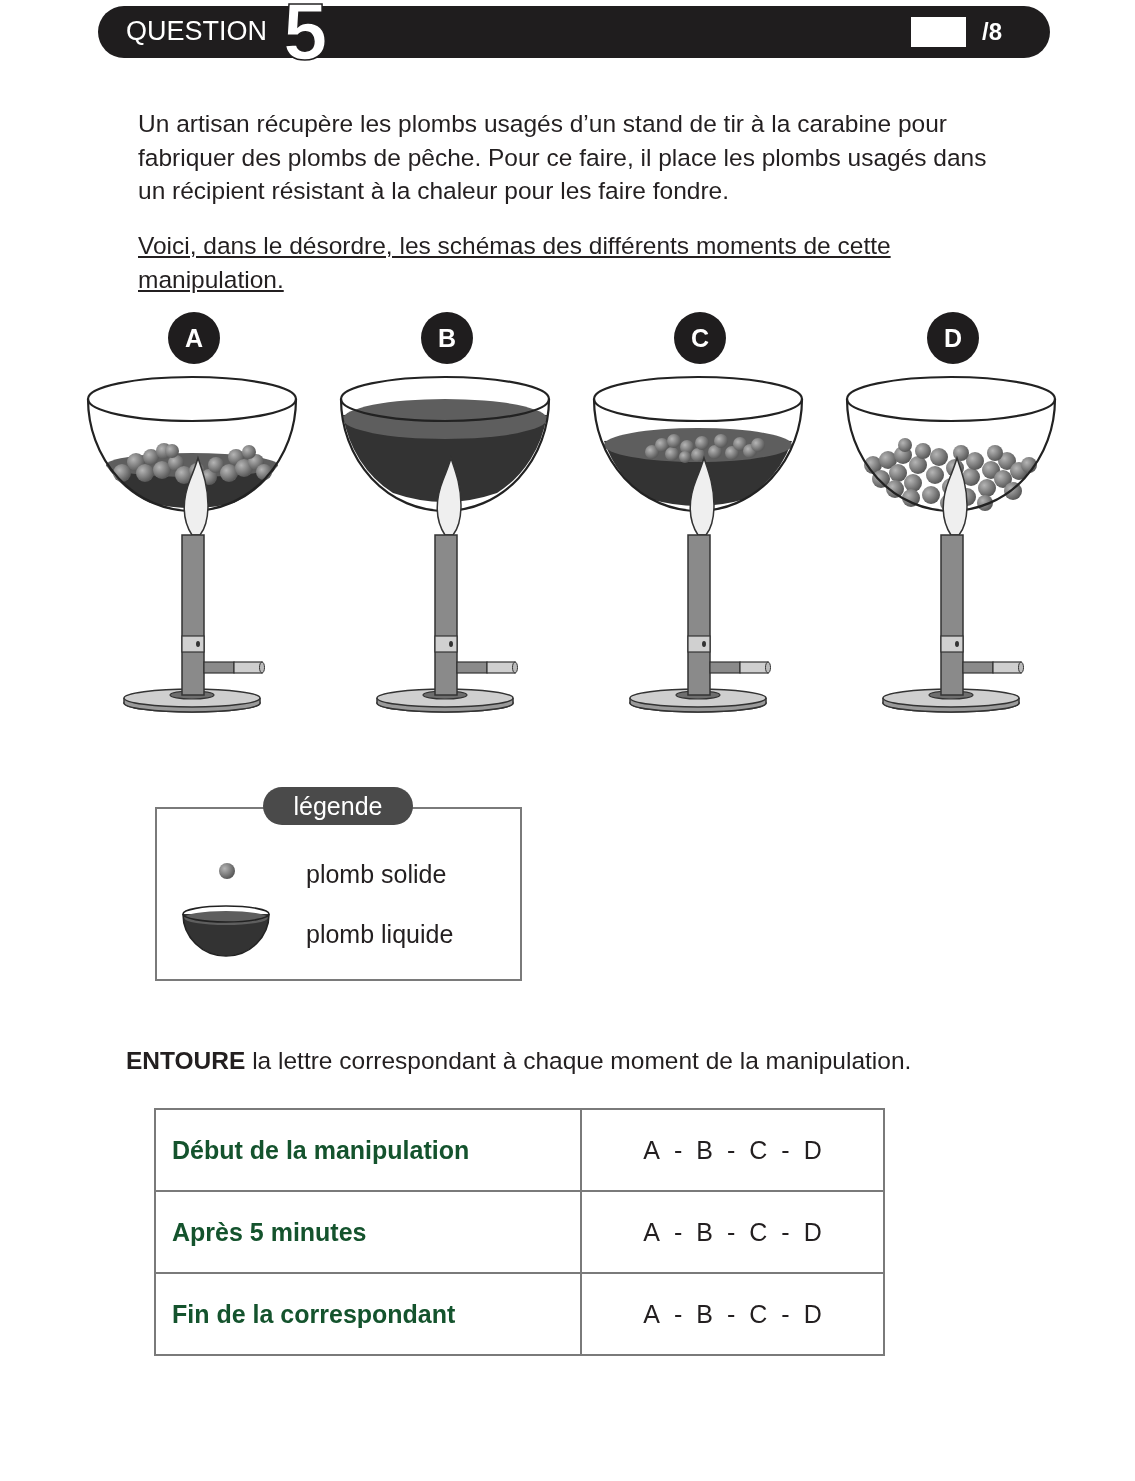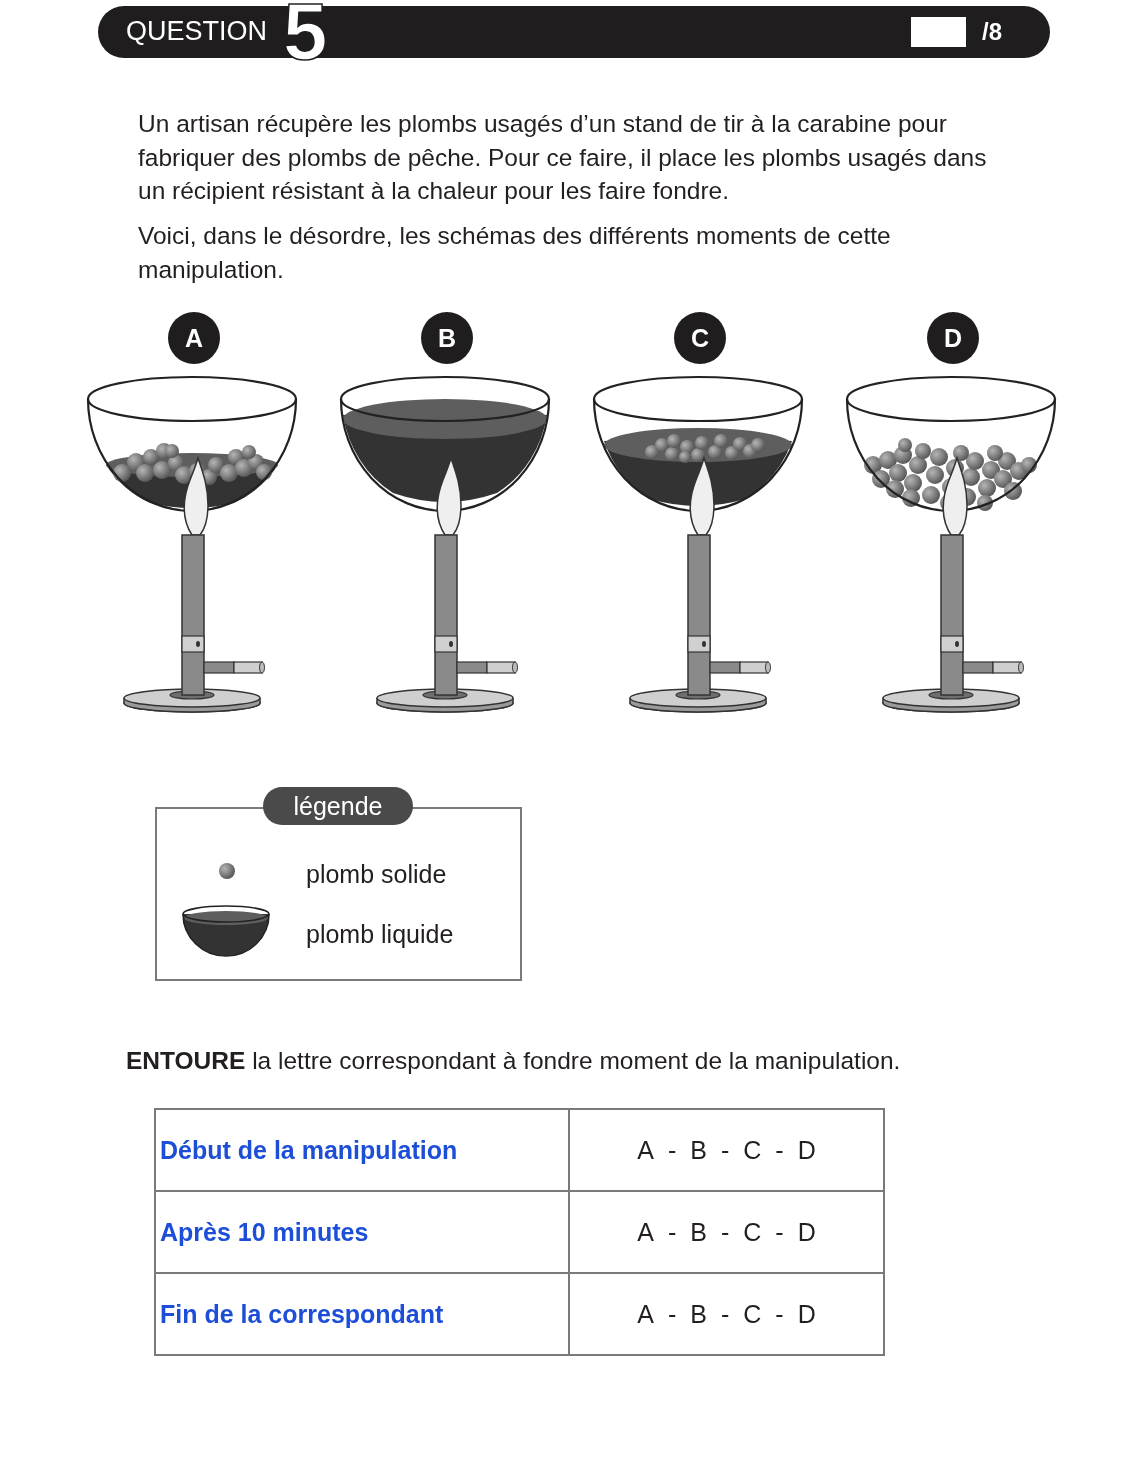--- a/index.html
+++ b/index.html
@@ -25,21 +25,21 @@
     background: #ffffff; border: none;
   }
   .score-max {
     position: absolute; left: 982px; top: 18px; font-size: 24px; font-weight: bold; color: #ffffff;
   }
   .intro p {
     position: absolute; left: 126px; margin: 12px; font-size: 24.5px; line-height: 33.5px; color: #231f20;
     width: 880px;
   }
   .intro .p1 { top: 95px; }
-  .intro .p2 { top: 207px; }
+  .intro .p2 { top: 217px; text-decoration: underline; }
 
   .figure { position: absolute; top: 310px; width: 230px; height: 410px; }
   .figure svg { position: absolute; left: 0; top: 0; }
   .letter-badge {
     position: absolute; width: 52px; height: 52px; border-radius: 50%; background: #1f1d1e;
     color: #ffffff; font-weight: bold; font-size: 25px; text-align: center; line-height: 52px;
     top: 2px;
   }
 
   .legend-box {
@@ -61,21 +61,21 @@
   .instruction b { font-weight: bold; }
 
   table.answer-table {
     position: absolute; left: 154px; top: 1108px; border-collapse: collapse;
     width: 731px;
   }
   table.answer-table td {
     border: 2px solid #7a7a7a; height: 80px; padding: 0; font-size: 25px;
   }
   table.answer-table td.label-cell {
-    width: 408px; padding-left: 4px; font-weight: bold; color: #1d4ed8;
+    width: 408px; padding-left: 16px; font-weight: bold; color: #14532d;
   }
   table.answer-table td.choice-cell {
     text-align: center; color: #231f20; letter-spacing: 0px;
   }
   .choice { display: inline-block; cursor: pointer; }
   .sep { display: inline-block; margin: 0 14px; }
 </style>
 </head>
 <body>
 
@@ -252,32 +252,32 @@
 </svg>
 <div class="legend-item-text" style="top:860px;">plomb solide</div>
 <svg style="position:absolute; left:180px; top:902px;" width="92" height="58" viewBox="0 0 92 58">
   <path d="M3 12 A43 42 0 0 0 89 12 Z" fill="#333333"></path>
   <ellipse cx="46" cy="16" rx="42" ry="7" fill="#5e5e5e"></ellipse>
   <path d="M3 12 A43 42 0 0 0 89 12" fill="none" stroke="#222" stroke-width="1.6"></path>
   <ellipse cx="46" cy="12" rx="43" ry="8" fill="none" stroke="#222" stroke-width="1.6"></ellipse>
 </svg>
 <div class="legend-item-text" style="top:920px;">plomb liquide</div>
 
-<div class="instruction"><b>ENTOURE</b><span> la lettre correspondant à fondre moment de la manipulation.</span></div>
+<div class="instruction"><b>ENTOURE</b><span> la lettre correspondant à chaque moment de la manipulation.</span></div>
 
 <table class="answer-table">
   <tbody>
     <tr>
       <td class="label-cell">Début de la manipulation</td>
       <td class="choice-cell">
         <span class="choice">A</span><span class="sep">-</span><span class="choice">B</span><span class="sep">-</span><span class="choice">C</span><span class="sep">-</span><span class="choice">D</span>
       </td>
     </tr>
     <tr>
-      <td class="label-cell">Après 10 minutes</td>
+      <td class="label-cell">Après 5 minutes</td>
       <td class="choice-cell">
         <span class="choice">A</span><span class="sep">-</span><span class="choice">B</span><span class="sep">-</span><span class="choice">C</span><span class="sep">-</span><span class="choice">D</span>
       </td>
     </tr>
     <tr>
       <td class="label-cell">Fin de la correspondant</td>
       <td class="choice-cell">
         <span class="choice">A</span><span class="sep">-</span><span class="choice">B</span><span class="sep">-</span><span class="choice">C</span><span class="sep">-</span><span class="choice">D</span>
       </td>
     </tr>

